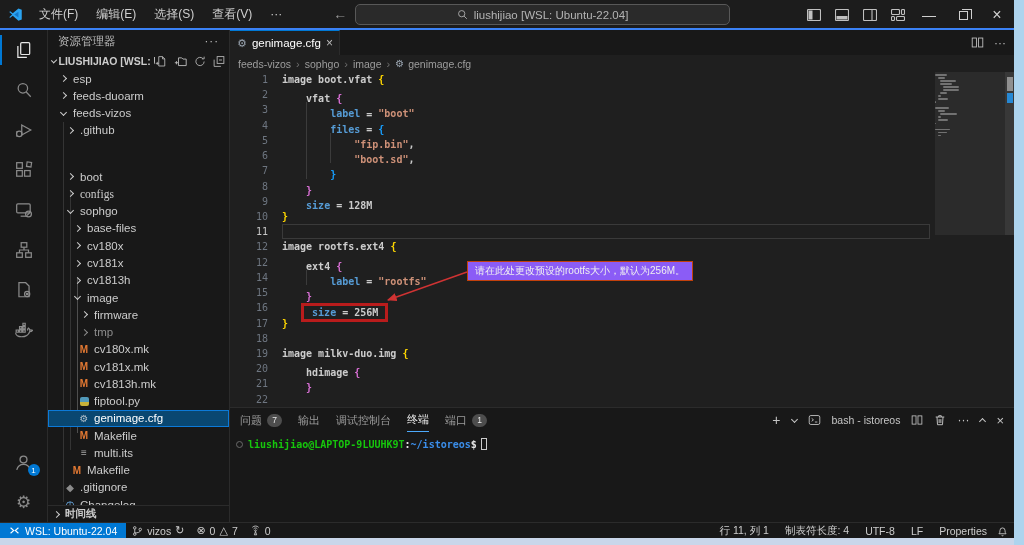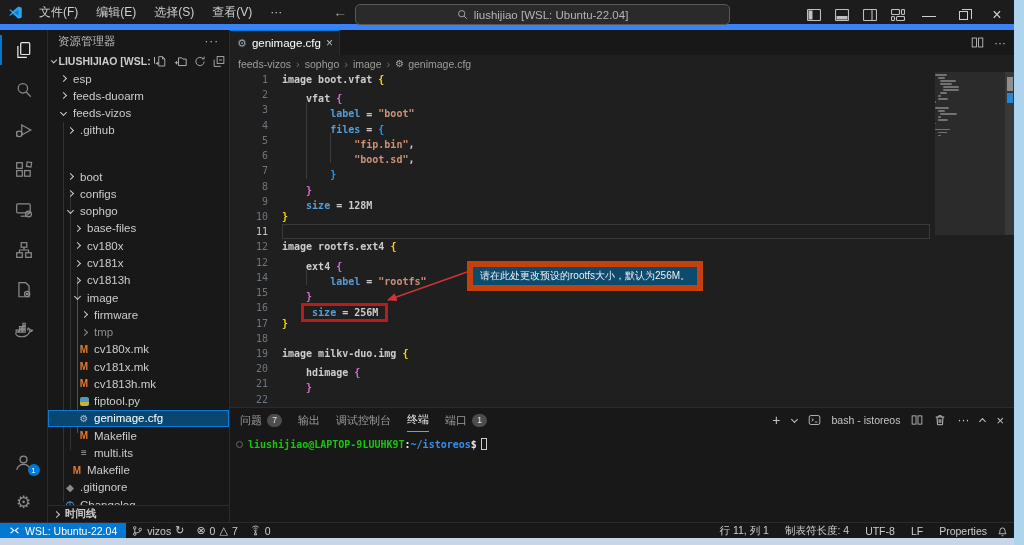--- a/index.html
+++ b/index.html
@@ -4,21 +4,21 @@
 <style>
   * { margin:0; padding:0; box-sizing:border-box; }
   html,body { width:1024px; height:545px; overflow:hidden; background:#9db8d2; }
   body { font-family:"Liberation Sans","DejaVu Sans",sans-serif; font-size:12px; color:#cccccc; }
   .screen { position:relative; width:1024px; height:545px; }
   .strip-right { position:absolute; right:0; top:0; width:10px; height:545px; background:#aed4ee; }
   .strip-bottom { position:absolute; left:0; bottom:0; width:1014px; height:7px; background:#c9d6ea; }
   .win { position:absolute; left:0; top:0; width:1014px; height:538px; background:#1f1f1f; display:flex; flex-direction:column; }
 
   
-  .titlebar { height:30px; background:#1c1c1c; border-bottom:6px solid #3b82f6; display:flex; align-items:center; flex:0 0 30px; position:relative; }
+  .titlebar { height:30px; background:#1c1c1c; border-bottom:2px solid #3b82f6; display:flex; align-items:center; flex:0 0 30px; position:relative; }
   .logo { width:30px; display:flex; justify-content:center; }
   .menubar { display:flex; }
   .menu-item { padding:0 9px; height:30px; line-height:30px; color:#cfcfcf; font-size:12px; cursor:default; }
   .nav-arrows { display:flex; gap:14px; margin-left:42px; color:#9a9a9a; font-size:14px; }
   .command-center { position:absolute; left:355px; top:4px; width:375px; height:21px; background:#2a2a2a; border:1px solid #585858; border-radius:5px; display:flex; align-items:center; justify-content:center; gap:6px; color:#b4b4b4; font-size:11.5px; }
   .tb-right { position:absolute; right:0; top:0; height:30px; display:flex; align-items:center; }
   .tb-ic { width:28px; height:30px; display:flex; align-items:center; justify-content:center; color:#c0c0c0; }
   .winctl { width:34px; height:30px; display:flex; align-items:center; justify-content:center; color:#cfcfcf; font-size:14px; }
   .restore-box { width:9px; height:9px; border:1px solid #cfcfcf; position:relative; }
   .restore-box::after { content:""; position:absolute; left:2px; top:-3px; width:9px; height:9px; border:1px solid #cfcfcf; border-left:none; border-bottom:none; }
@@ -71,21 +71,21 @@
   .cl .gut { flex:0 0 52px; text-align:right; padding-right:14px; color:#6e7681; font-weight:400; }
   .cl.cur .gut { color:#c6c6c6; }
   .cl .body { flex:1; min-width:0; }
   .cl.cur .body { box-shadow:inset 0 0 0 1px #3a3a3a; margin-right:84px; }
   .indc { display:inline-block; width:4ch; height:100%; }
   .indc.g { box-shadow:inset 1px 0 0 #3b3b3b; }
   .pln { color:#cccccc;margin-top:48px; } .key { color:#569cd6; } .str { color:#ce9178; }
   .b1 { color:#ffd700; } .b2 { color:#da70d6; } .b3 { color:#179fff; }
   .redbox { display:inline-block; border:3px solid #b91c1c; padding:0 7px 0 8px; margin:0 0 0 -5px; line-height:13px; }
 
-  .annotation { position:absolute; left:237px; top:189px; background:#0c4a6e; border:6px solid #c2410c; color:#f0f0f0; font-family:"Liberation Sans","DejaVu Sans",sans-serif; font-weight:400; font-size:10px; padding:2px 7px; white-space:nowrap; z-index:5; }
+  .annotation { position:absolute; left:237px; top:189px; background:#8b5cf6; border:1px solid #c2410c; color:#f0f0f0; font-family:"Liberation Sans","DejaVu Sans",sans-serif; font-weight:400; font-size:10px; padding:2px 7px; white-space:nowrap; z-index:5; }
   .arrow-svg { position:absolute; left:0; top:0; pointer-events:none; z-index:4; }
 
   .minimap { position:absolute; left:705px; top:2px; width:70px; }
   .mm-bar { height:1.6px; margin-bottom:1.45px; background:#8a8a8a; opacity:.7; border-radius:1px; }
   .mm-slider { position:absolute; left:705px; top:0; width:70px; height:163px; background:rgba(255,255,255,.055); }
   .ov-col { position:absolute; right:0; top:0; width:9px; height:335px; }
   .ov-thumb { position:absolute; right:0; top:0; width:9px; height:163px; background:rgba(121,121,121,.28); }
   .ov-mark1 { position:absolute; right:1px; top:5px; width:6px; height:14px; background:rgba(215,215,215,.55); }
   .ov-mark2 { position:absolute; right:1px; top:21px; width:6px; height:10px; background:#2688d4; }
 
@@ -307,21 +307,21 @@
                 <span class="cv r"></span>
               </span>
               <span>.github</span>
             </div>
             <div class="trow" style="padding-left: 16px; margin-top: 29px;">
               <span class="slot">
                 <span class="cv r"></span>
               </span>
               <span>boot</span>
             </div>
-            <div class="trow" style="padding-left: 16px;">
+            <div class="trow" style="padding-left: 16px; font-family: Liberation Serif, serif;">
               <span class="slot">
                 <span class="cv r"></span>
               </span>
               <span>configs</span>
             </div>
             <div class="trow" style="padding-left: 16px;">
               <span class="slot">
                 <span class="cv d"></span>
               </span>
               <span>sophgo</span>

